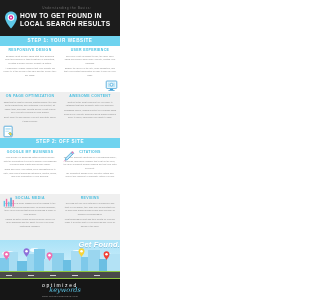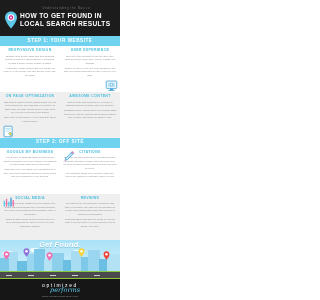--- a/index.html
+++ b/index.html
@@ -92,21 +92,21 @@
   
   .scene {
     position:relative;
     height:38px;
     background:linear-gradient(#a9e2f7 0%, #cdeefb 70%, #e4f6fd 100%);
     overflow:hidden;
   }
   .getfound {
     position:absolute;
     top:0px; left:0; right:0;
-    text-align:center;
+    text-align:right;
     color:#ffffff;
     font-size:7.5px;
     font-weight:bold;
     font-style:italic;
     letter-spacing:0.2px;
     z-index:6;
     text-shadow:0 0.5px 0.6px rgba(60,130,170,.35);
   }
   .cloud {
     position:absolute;
@@ -355,15 +355,15 @@
     <svg viewBox="0 0 28 36" width="7" height="9">
         <path d="M14 1C7.4 1 2 6.3 2 12.9 2 21.6 14 35 14 35S26 21.6 26 12.9C26 6.3 20.6 1 14 1z" fill="#ef4136"></path>
         <circle cx="14" cy="13" r="5" fill="#ffffff"></circle>
       </svg>
   </div>
 </div>
 
 <div class="logo-footer">
   <div class="logo-accent"></div>
   <div class="logo-opt">optimized</div>
-  <div class="logo-scribes">performs</div>
+  <div class="logo-scribes">keywords</div>
   <div class="logo-url">www.optimizedscribes.com</div>
 </div>
 
 </body></html>

